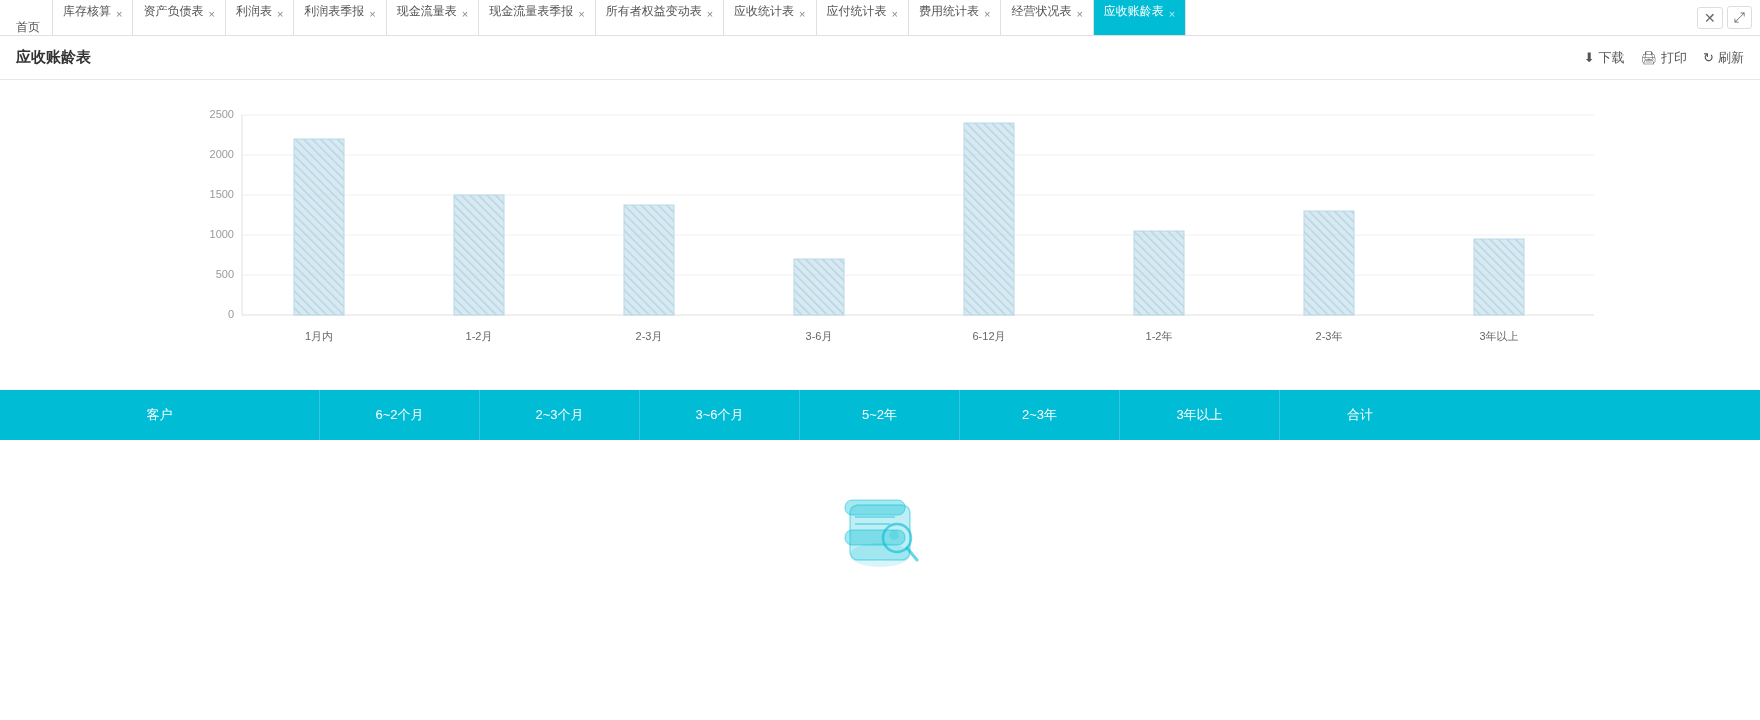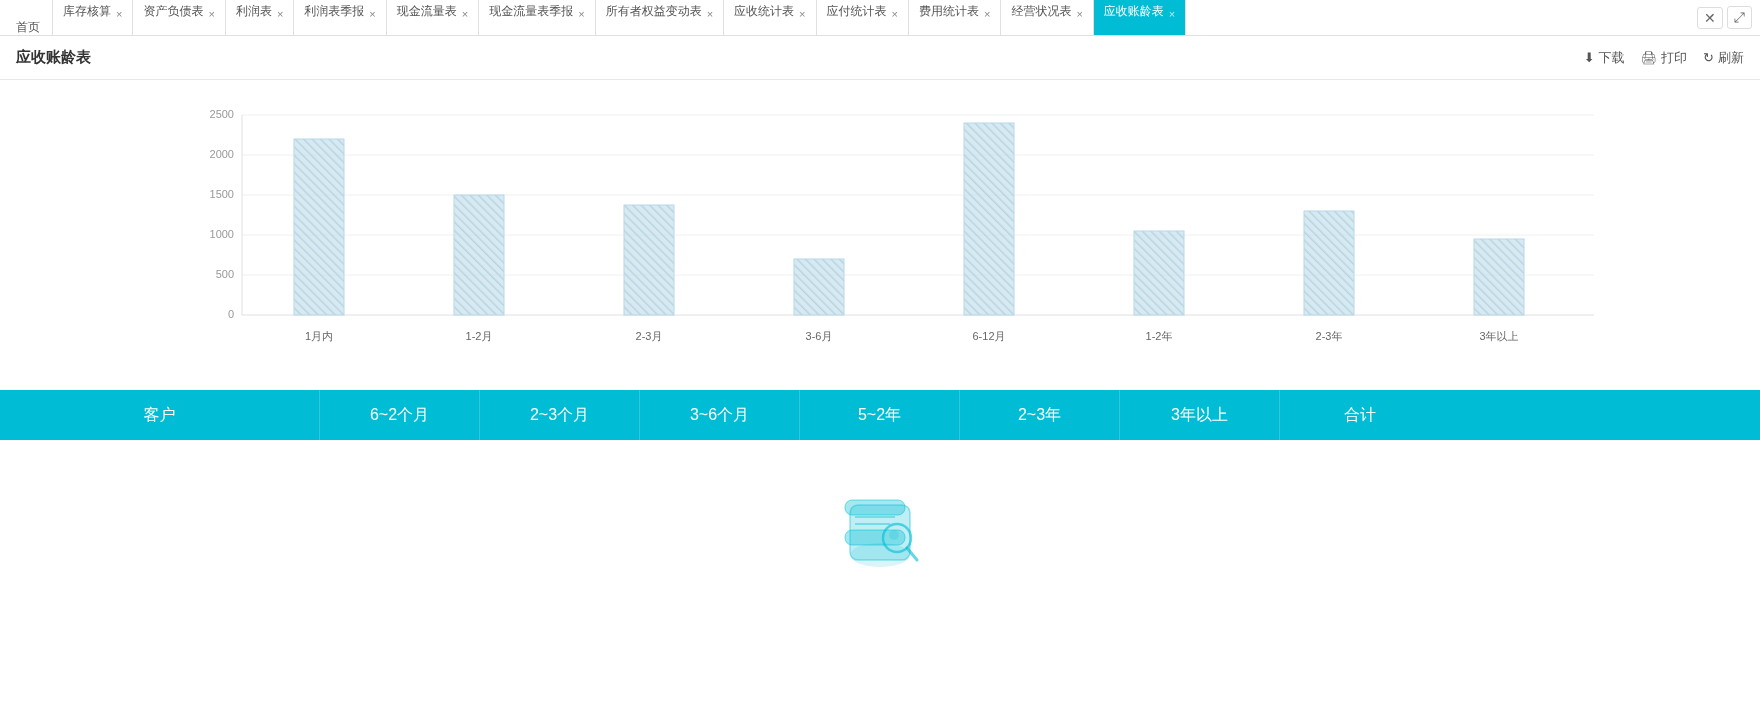--- a/index.html
+++ b/index.html
@@ -130,21 +130,21 @@
       background: #00bcd4;
       color: #fff;
       min-height: 50px;
       flex-shrink: 0;
     }
     .table-header-cell {
       display: flex;
       align-items: center;
       justify-content: center;
       padding: 12px 8px;
-      font-size: 16px;
+      font-size: 13px;
       font-weight: normal;
       border-right: 1px solid rgba(255,255,255,0.2);
       text-align: left;
     }
     .table-header-cell:last-child { border-right: none; }
 
     
     .empty-state {
       display: flex;
       flex-direction: column;

